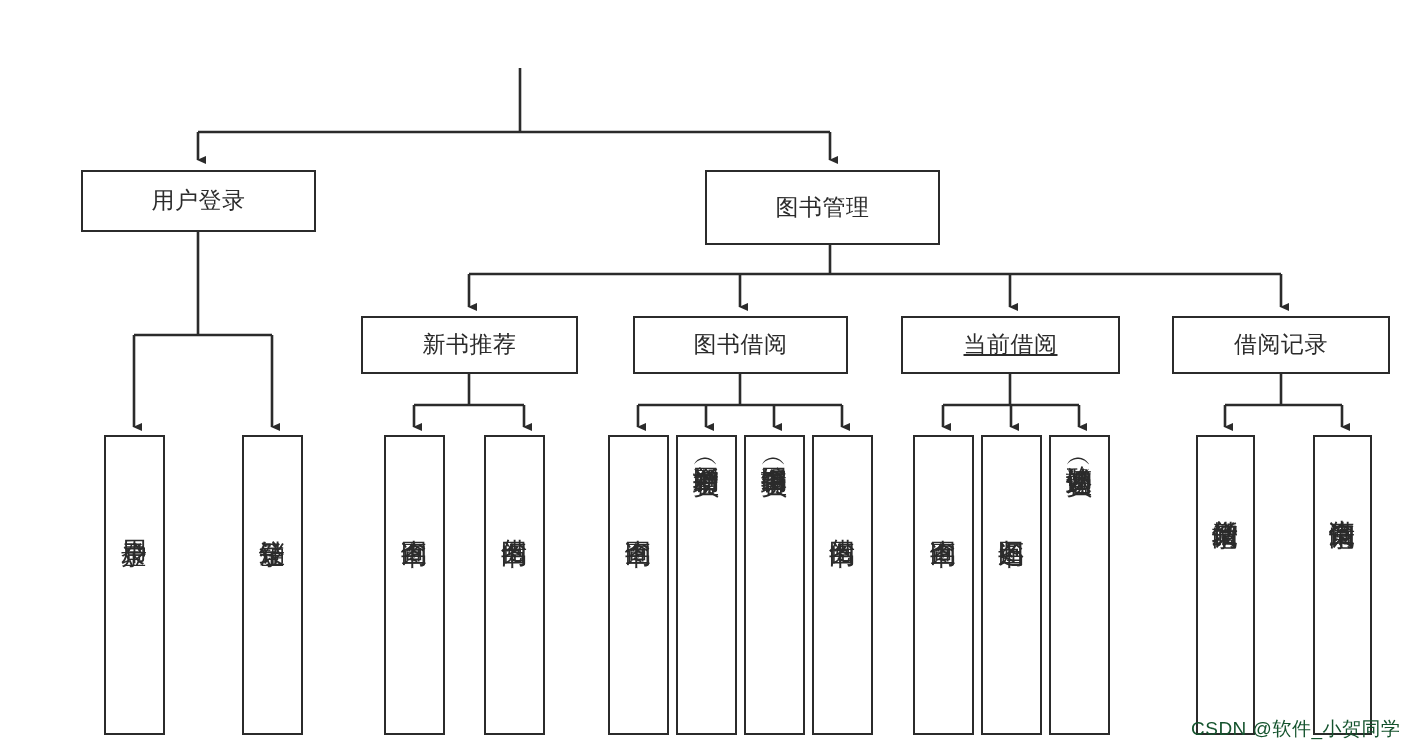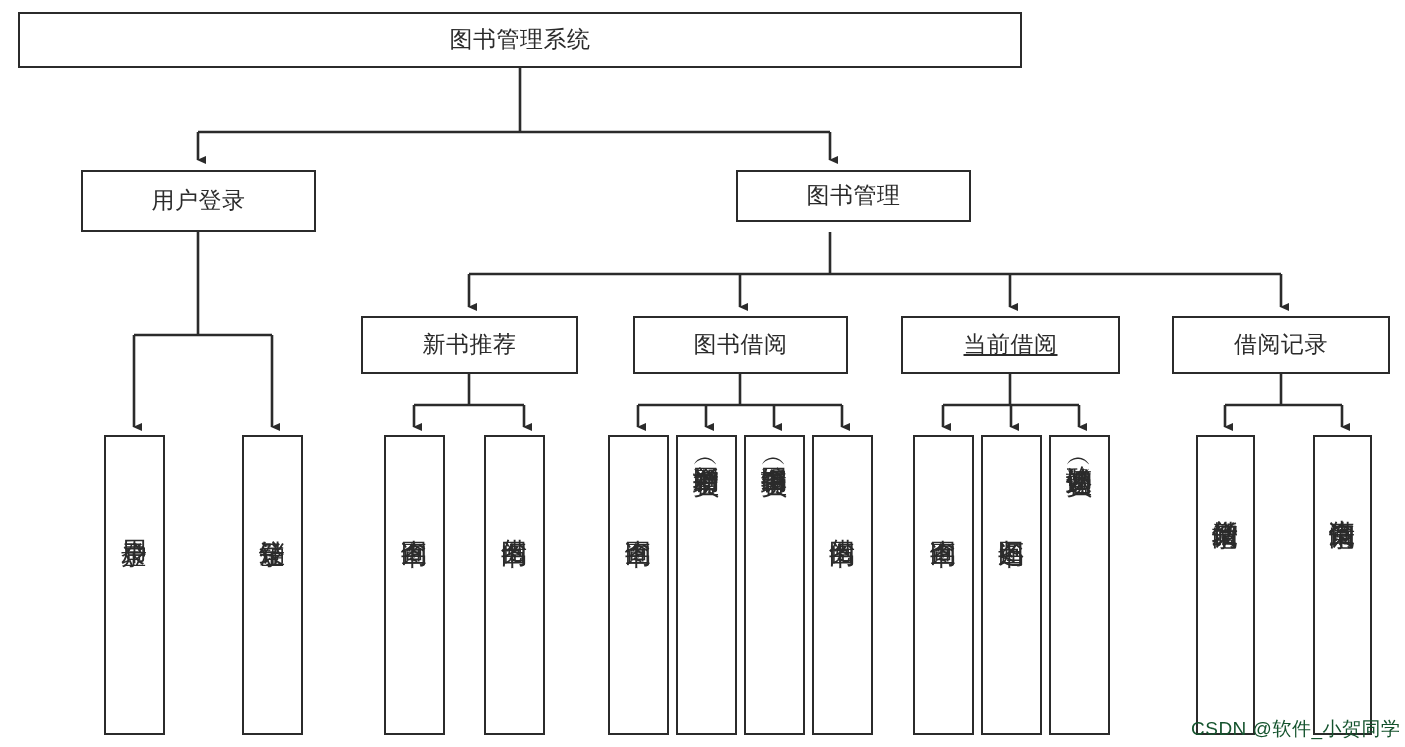--- a/index.html
+++ b/index.html
@@ -128,28 +128,25 @@
       <path d="M1011,405 L1011,427" marker-end="url(#arrowhead)"></path>
       <path d="M1079,405 L1079,427" marker-end="url(#arrowhead)"></path>
 
       <path d="M1281,374 L1281,405"></path>
       <path d="M1225,405 L1342,405"></path>
       <path d="M1225,405 L1225,427" marker-end="url(#arrowhead)"></path>
       <path d="M1342,405 L1342,427" marker-end="url(#arrowhead)"></path>
     </g>
   </svg>
 
-  <div class="node root h" style="left:18px; top:12px; width:1004px; height:56px;">
-    <span class="label">图书管理系统</span>
-  </div>
 
   <div class="node h" style="left:81px; top:170px; width:235px; height:62px;">
     <span class="label">用户登录</span>
   </div>
-  <div class="node h" style="left:736px; top:170px; width:235px; height:52px;">
+  <div class="node h" style="left:705px; top:170px; width:235px; height:75px;">
     <span class="label">图书管理</span>
   </div>
 
   <div class="node h" style="left:633px; top:316px; width:215px; height:58px;">
     <span class="label">图书借阅</span>
   </div>
   <div class="node h" style="left:361px; top:316px; width:217px; height:58px;">
     <span class="label">新书推荐</span>
   </div>
   <div class="node h" style="left:901px; top:316px; width:219px; height:58px;text-decoration:underline;">

